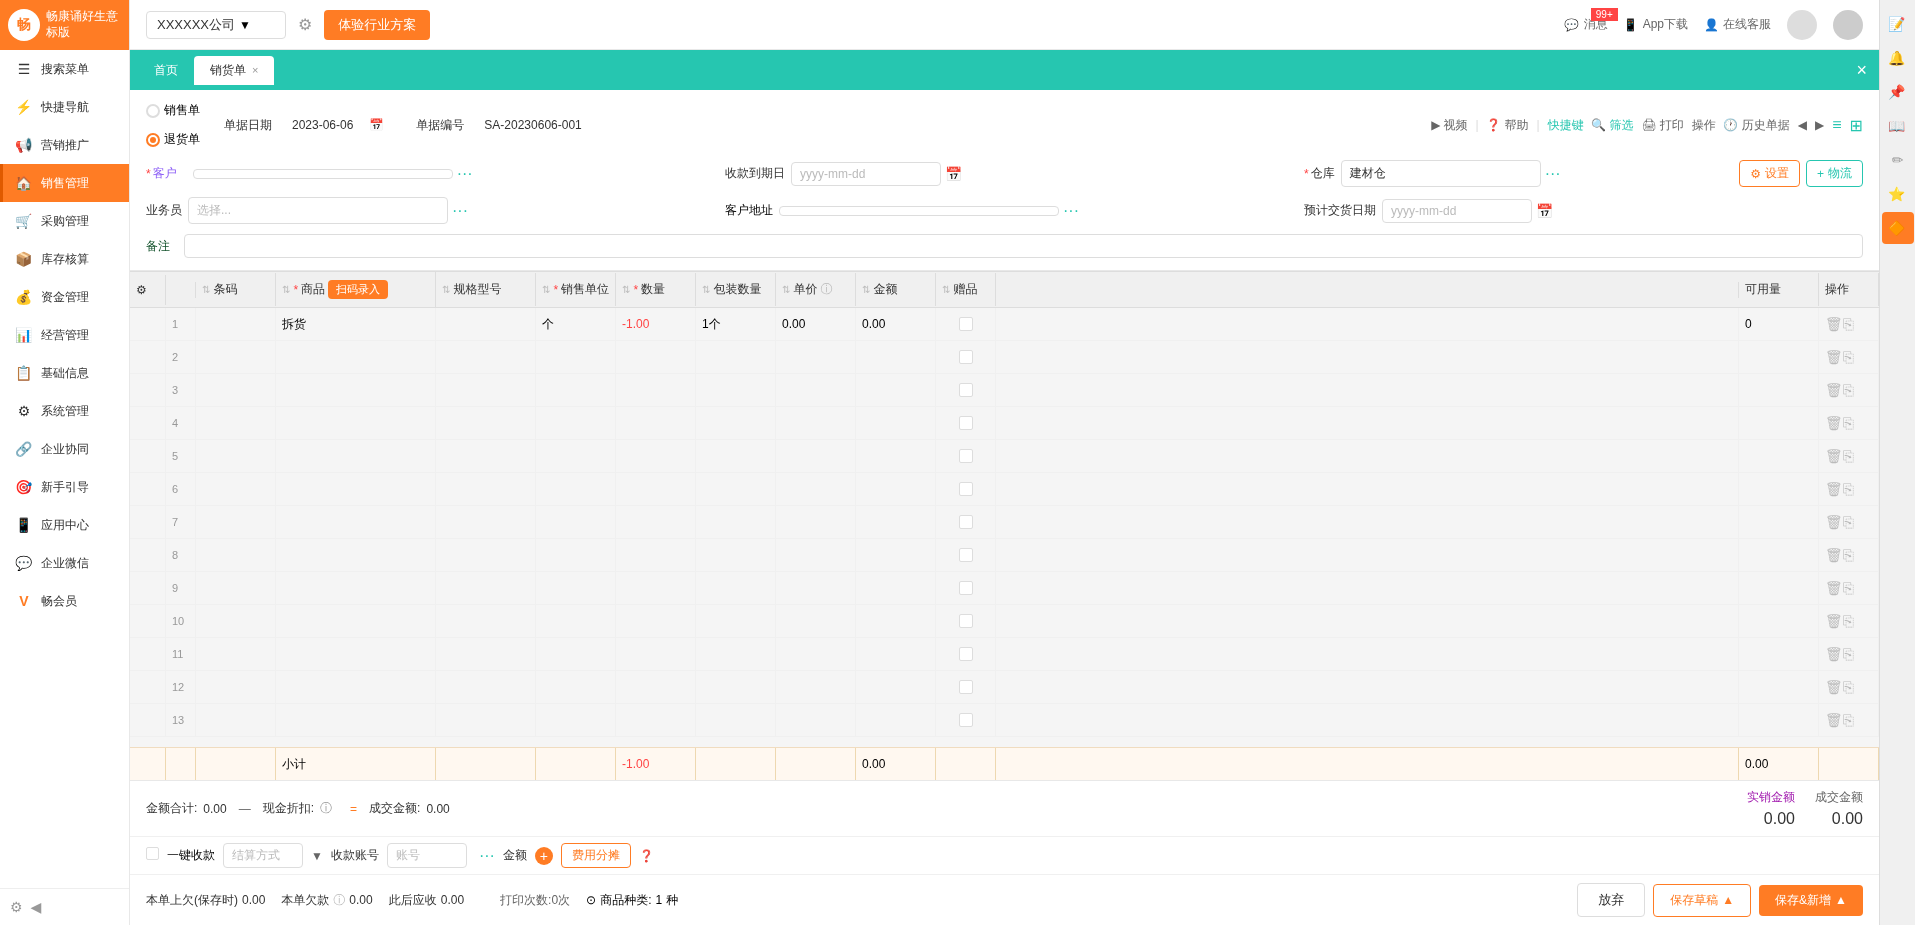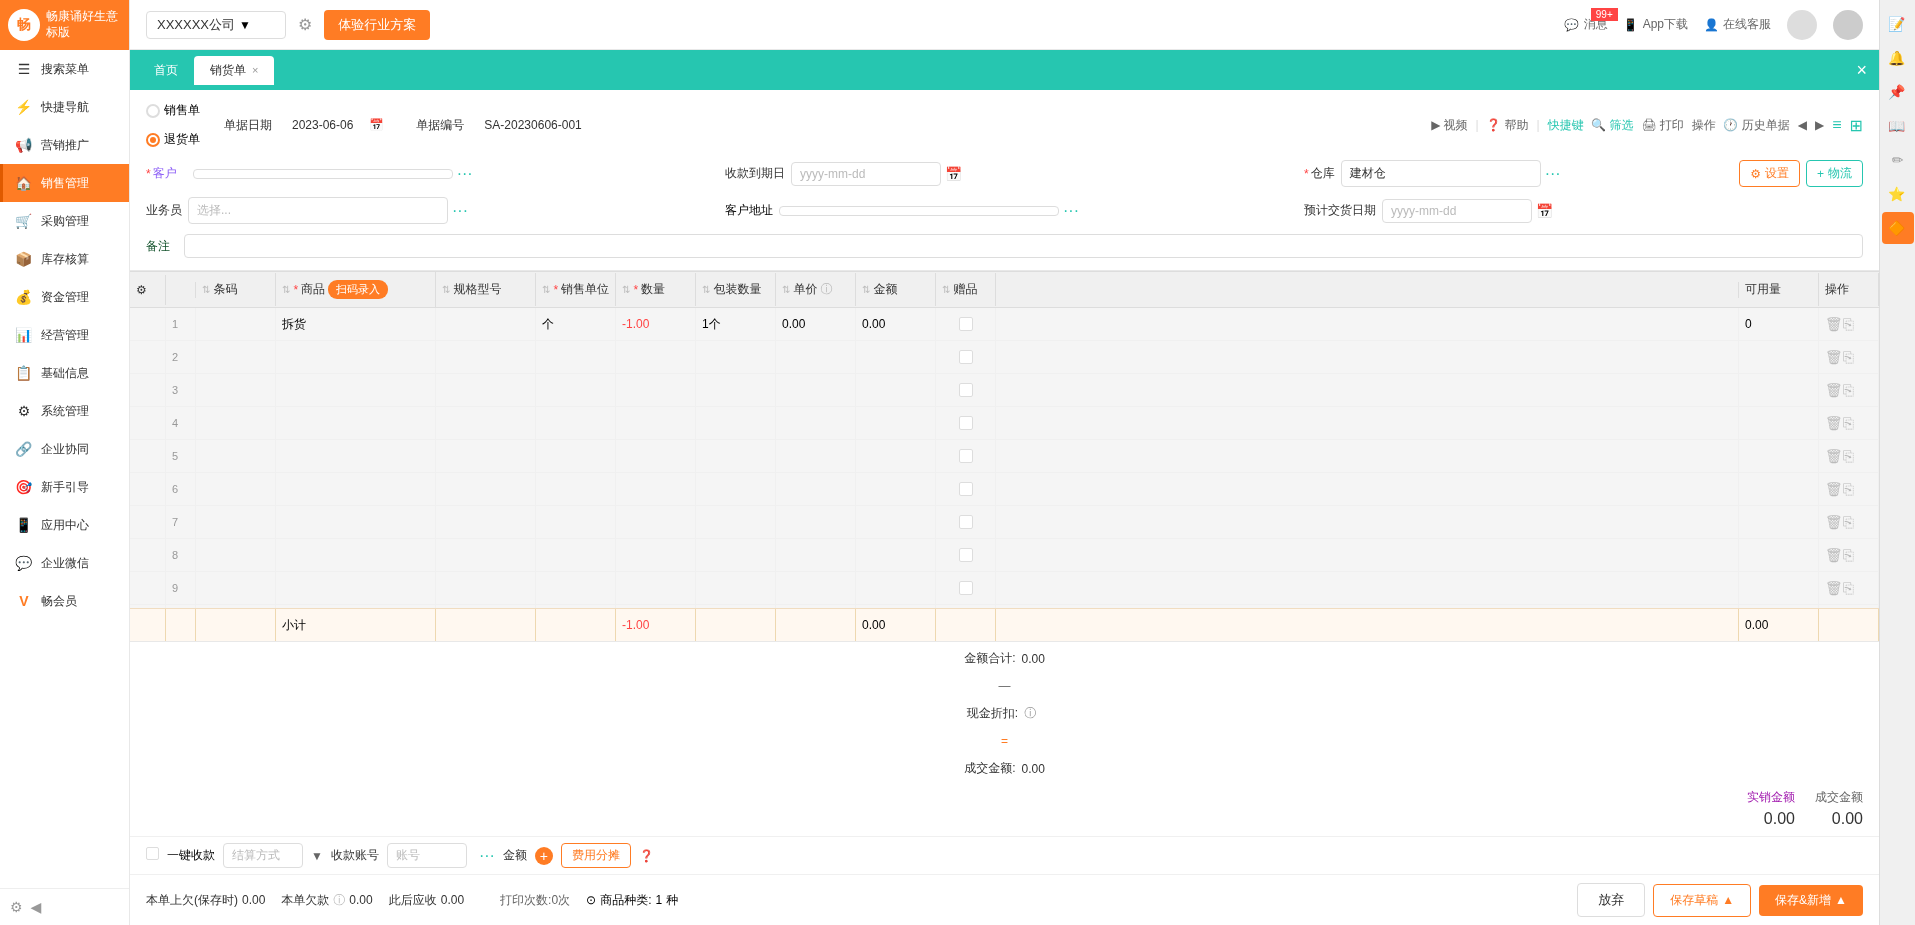--- a/index.html
+++ b/index.html
@@ -57,40 +57,40 @@
     .field-dots { color: #26c6b0; font-size: 16px; margin-left: 4px; cursor: pointer; }
     .field-calendar { color: #26c6b0; font-size: 14px; margin-left: 4px; cursor: pointer; }
     .date-input { border: 1px solid #ddd; border-radius: 4px; padding: 4px 8px; min-width: 150px; color: #bbb; }
     .setting-btn { background: #fff; border: 1px solid #ff7c24; color: #ff7c24; border-radius: 4px; padding: 4px 10px; cursor: pointer; font-size: 12px; display: flex; align-items: center; gap: 4px; }
     .logistics-btn { background: #fff; border: 1px solid #26c6b0; color: #26c6b0; border-radius: 4px; padding: 4px 10px; cursor: pointer; font-size: 12px; display: flex; align-items: center; gap: 4px; }
 
     
     .table-area { flex: 1; overflow: hidden; display: flex; flex-direction: column; }
     .table-header { background: #f0f0f0; display: flex; align-items: center; border-bottom: 1px solid #ddd; border-top: 1px solid #ddd; }
     .th { padding: 8px 6px; color: #333; font-weight: normal; border-right: 1px solid #ddd; display: flex; align-items: center; gap: 3px; white-space: nowrap; }
-    .scan-btn { background: #ff7c24; color: #fff; border: none; border-radius: 9px; padding: 2px 8px; cursor: pointer; font-size: 11px; }
+    .scan-btn { background: #ff7c24; color: #fff; border: none; border-radius: 4px; padding: 2px 8px; cursor: pointer; font-size: 11px; }
     .sort-icon { color: #bbb; font-size: 10px; }
 
     .table-body { flex: 1; overflow-y: auto; }
     .table-row { display: flex; align-items: center; border-bottom: 1px solid #f0f0f0; min-height: 32px; }
     .td { padding: 4px 6px; border-right: 1px solid #f0f0f0; display: flex; align-items: center; min-height: 32px; }
     .td.red { color: #ff4444; }
     .td-checkbox { display: flex; align-items: center; justify-content: center; }
     .checkbox { width: 14px; height: 14px; border: 1px solid #ddd; background: #fff; border-radius: 2px; }
     .row-num { color: #999; font-size: 11px; }
     .delete-icon { color: #bbb; cursor: pointer; font-size: 14px; }
     .copy-icon { color: #bbb; cursor: pointer; font-size: 14px; }
 
     .table-footer { background: #fff8f0; border-top: 1px solid #f0dcc0; display: flex; align-items: center; min-height: 32px; }
     .tf { padding: 6px 6px; border-right: 1px solid #eed8b0; display: flex; align-items: center; min-height: 32px; }
     .tf.red { color: #ff4444; font-weight: 500; }
 
     
     .bottom-area { background: #fff; border-top: 1px solid #e8e8e8; }
-    .calc-row { display: flex; align-items: center; gap: 12px; padding: 8px 16px; border-bottom: 1px solid #f0f0f0; flex-direction: column; }
+    .calc-row { display: flex; align-items: center; gap: 12px; padding: 8px 16px; border-bottom: 1px solid #f0f0f0; }
     .calc-item { display: flex; align-items: center; gap: 6px; }
     .calc-label { color: #333; }
     .calc-value { color: #333; }
     .calc-minus { color: #666; }
     .calc-equals { color: #ff7c24; }
     .info-icon { color: #999; cursor: pointer; }
 
     .payment-row { display: flex; align-items: center; gap: 8px; padding: 6px 16px; border-bottom: 1px solid #f0f0f0; }
     .select-input { border: 1px solid #ddd; border-radius: 4px; padding: 3px 8px; color: #333; min-width: 80px; }
     .text-input { border: 1px solid #ddd; border-radius: 4px; padding: 3px 8px; color: #bbb; min-width: 80px; }

